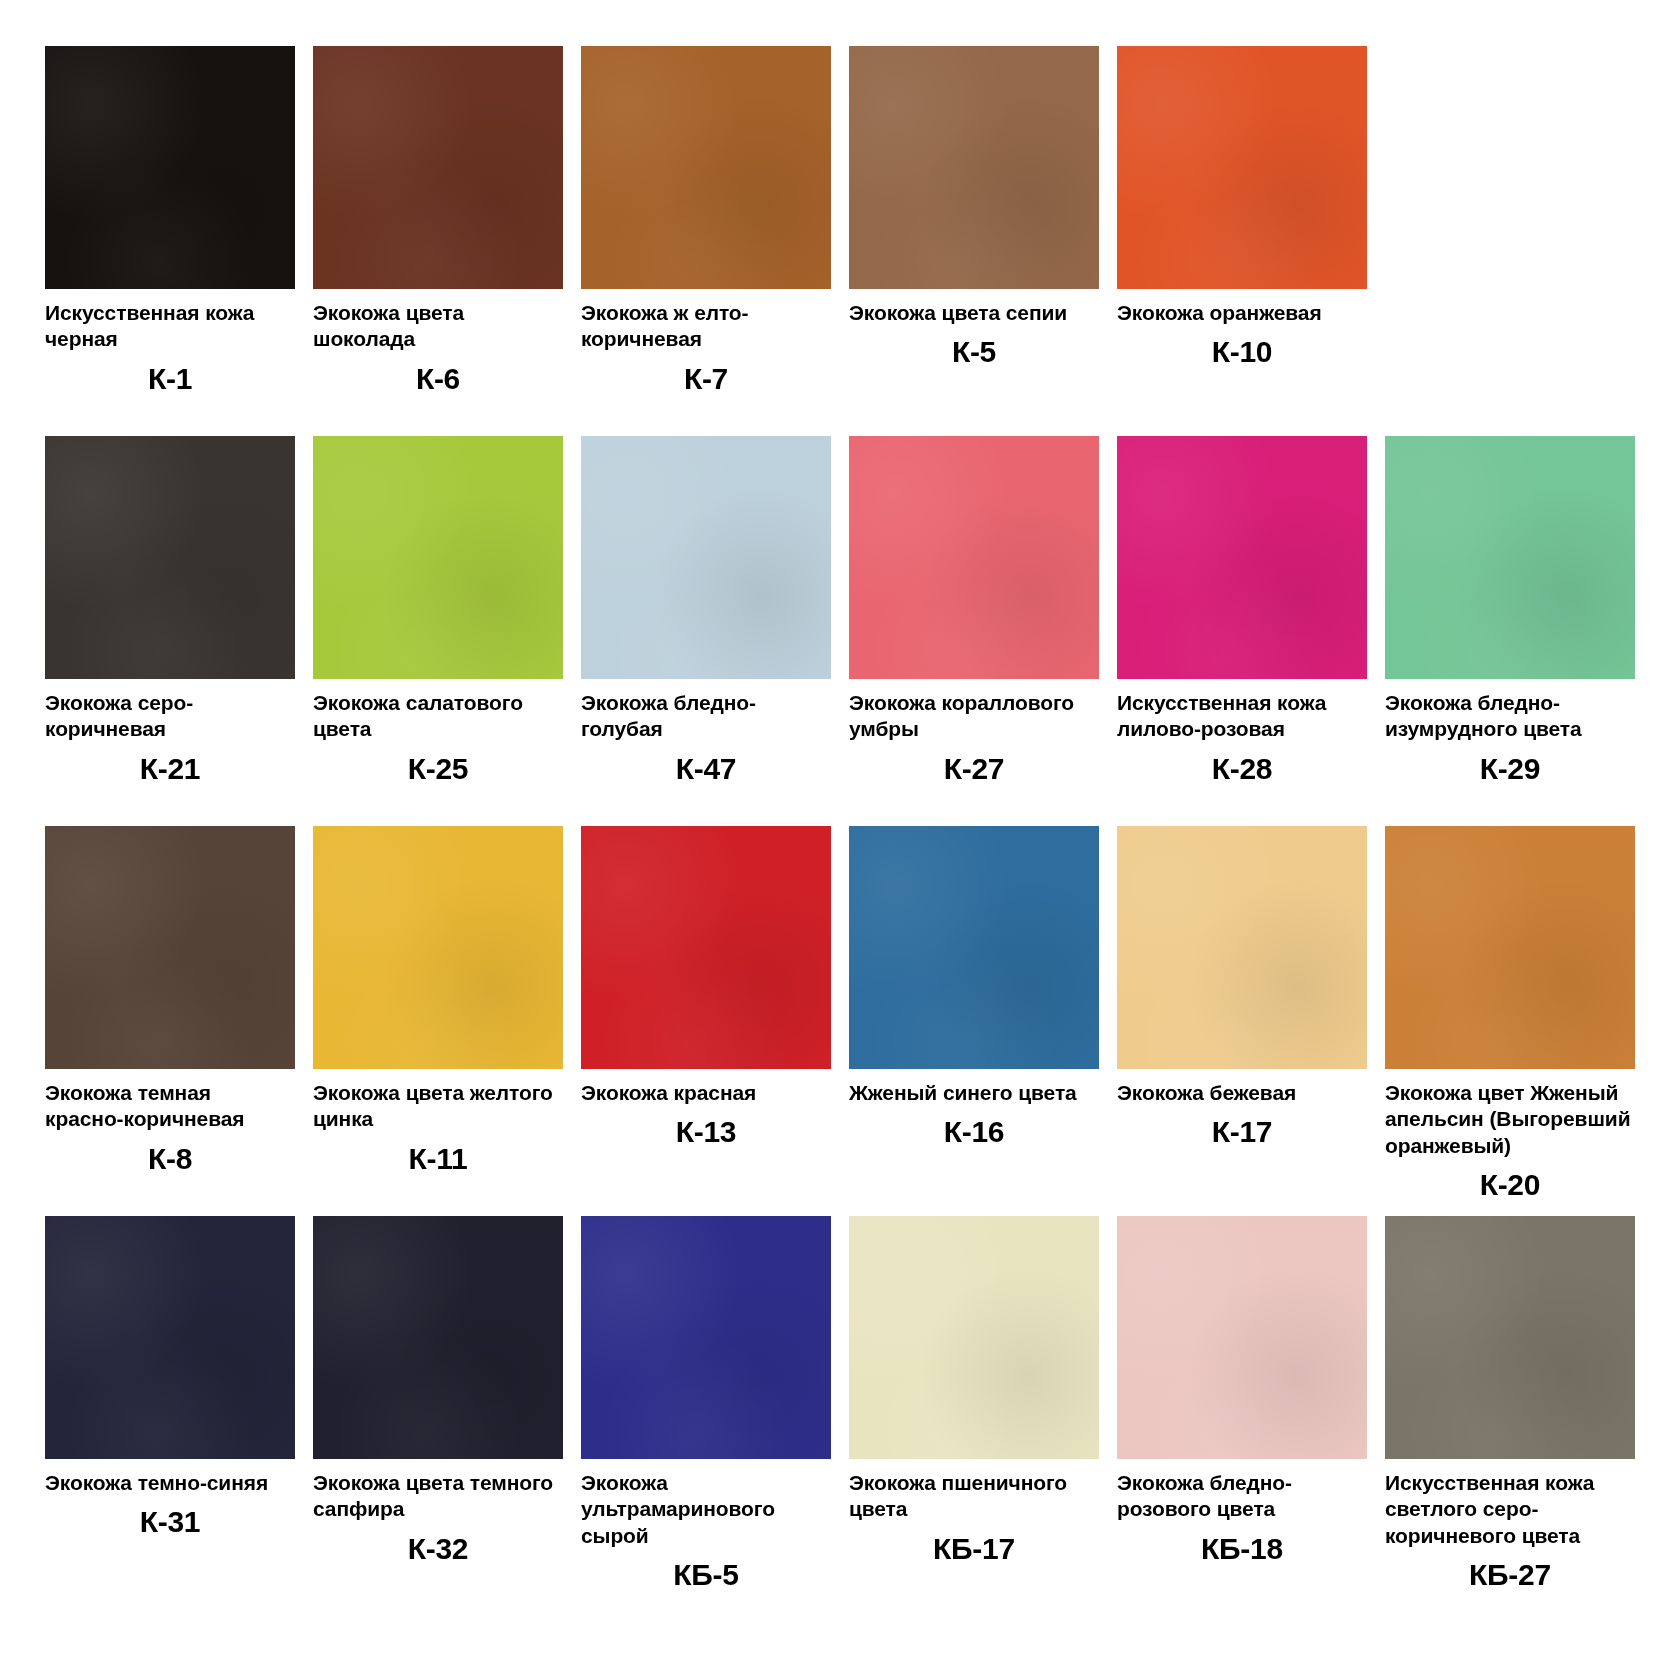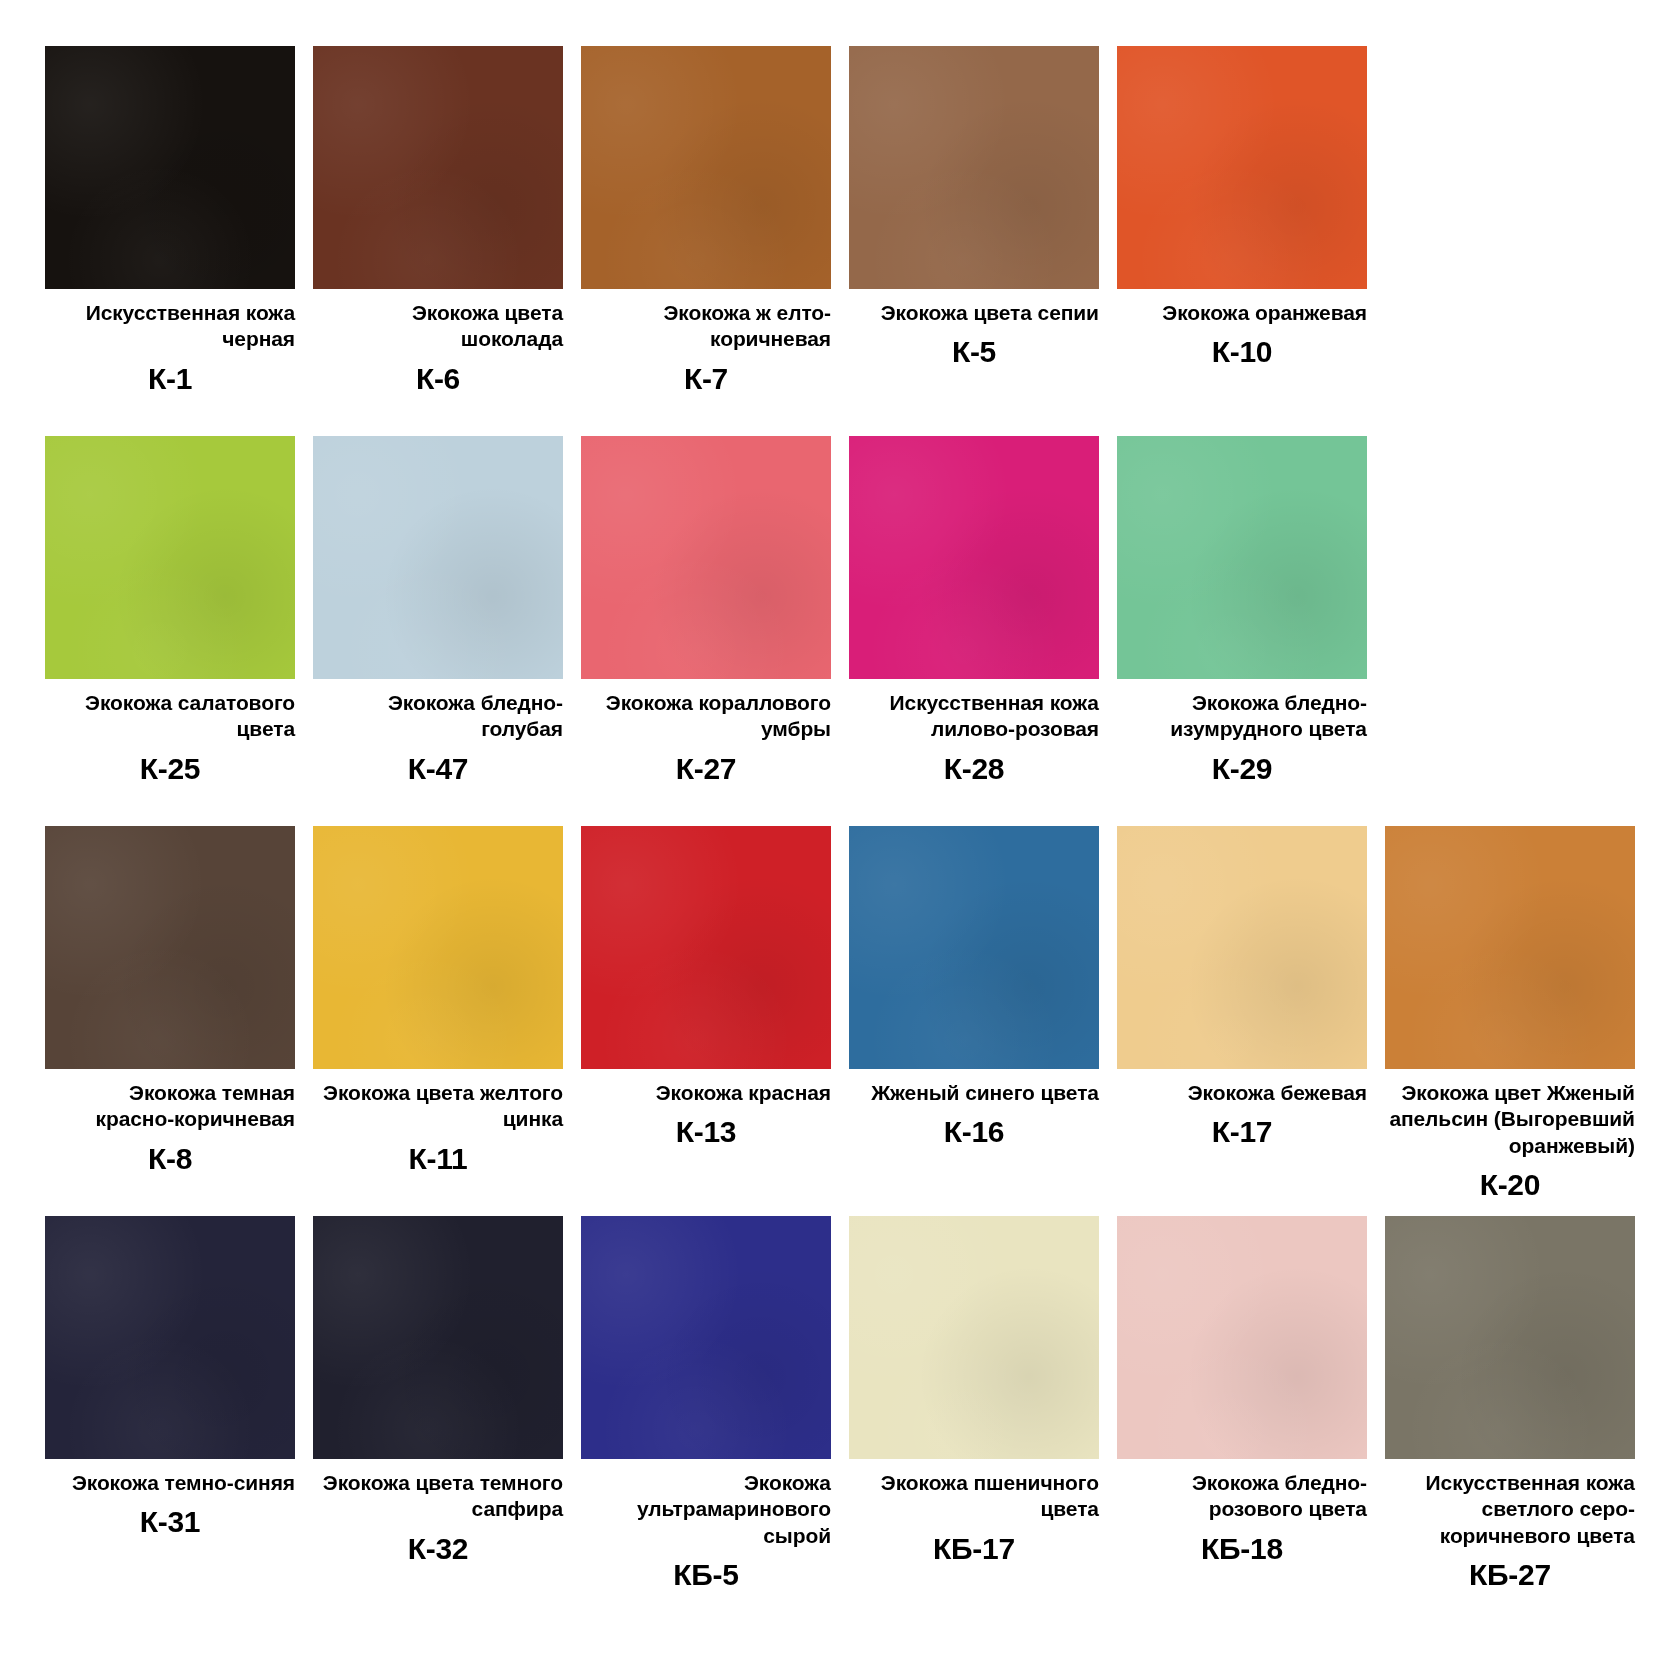--- a/index.html
+++ b/index.html
@@ -54,21 +54,21 @@
     position: absolute;
     inset: 0;
     background-image:
       radial-gradient(circle at 18% 24%, rgba(255,255,255,0.065), rgba(255,255,255,0) 42%),
       radial-gradient(circle at 72% 66%, rgba(0,0,0,0.07), rgba(0,0,0,0) 46%),
       radial-gradient(circle at 46% 88%, rgba(255,255,255,0.04), rgba(255,255,255,0) 38%);
     pointer-events: none;
   }
   .caption {
     width: 100%;
-    text-align: right;
+    text-align: left;
     margin-top: 11px;
     font-size: 21px;
     font-weight: bold;
     line-height: 1.26;
     letter-spacing: -0.1px;
   }
   .code {
     width: 100%;
     text-align: center;
     margin-top: 9px;
@@ -106,20 +106,25 @@
     </div>
     <div class="cell">
       <div class="swatch" style="background-color: rgb(224, 85, 40);"></div>
       <div class="caption">Экокожа оранжевая</div>
       <div class="code">К-10</div>
     </div>
   </div>
 
   <div class="row">
     <div class="cell">
+      <div class="swatch" style="background-color: rgb(57, 52, 48);"></div>
+      <div class="caption">Экокожа серо-коричневая</div>
+      <div class="code">К-21</div>
+    </div>
+    <div class="cell">
       <div class="swatch" style="background-color: rgb(166, 201, 60);"></div>
       <div class="caption">Экокожа салатового цвета</div>
       <div class="code">К-25</div>
     </div>
     <div class="cell">
       <div class="swatch" style="background-color: rgb(189, 209, 220);"></div>
       <div class="caption">Экокожа бледно-голубая</div>
       <div class="code">К-47</div>
     </div>
     <div class="cell">

